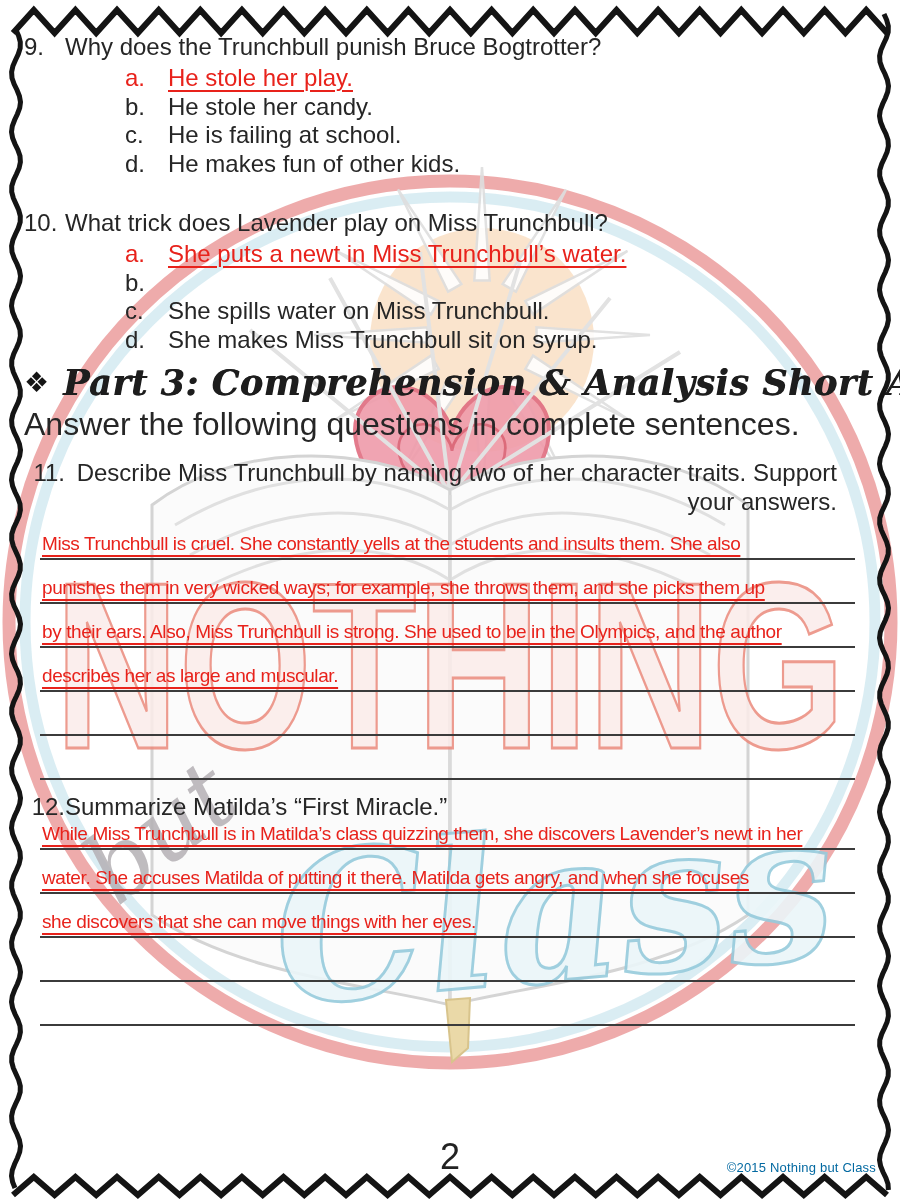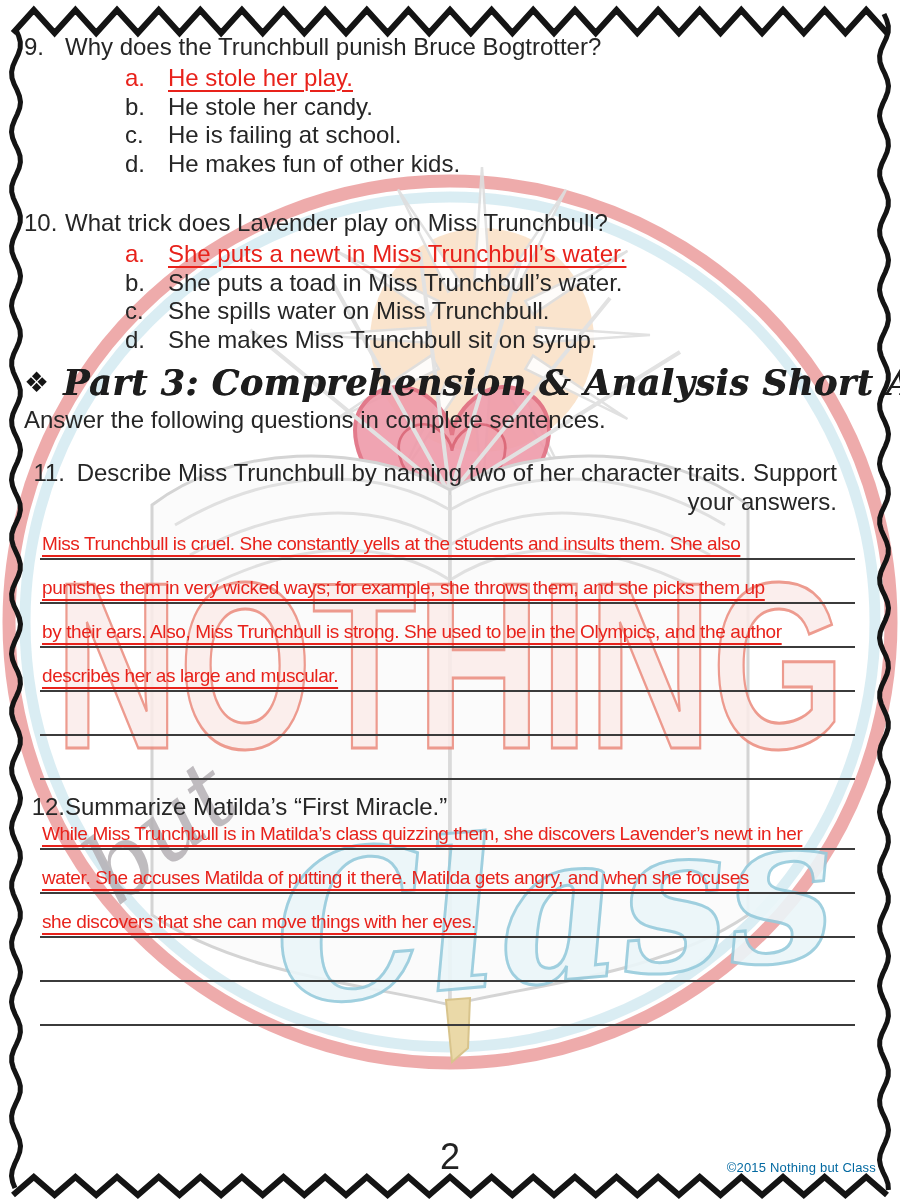--- a/index.html
+++ b/index.html
@@ -26,21 +26,21 @@
   }
 
   
   .section-head{position:absolute;left:24px;top:362px;display:flex;align-items:center;gap:14px;}
   .bullet{font-size:28px;color:#141414;line-height:30px;}
   .section-title{
     font-family:"DejaVu Serif", serif;font-style:italic;font-weight:bold;
     font-size:35px;color:#1d1d1d;letter-spacing:0.5px;
     text-shadow:0.6px 0 0 #1d1d1d;white-space:nowrap;
   }
-  .instruction{position:absolute;left:24px;top:406px;font-size:24px;color:#262626;}
+  .instruction{position:absolute;left:24px;top:406px;font-size:32px;color:#262626;}
 
   
   .sa-question{position:absolute;left:24px;right:60px;}
   .sa-row{display:flex;font-size:24px;line-height:29px;color:#262626;text-align:right;}
   .sa-num{min-width:41px;}
   .sa-text{max-width:772px;}
   .answer-block{position:absolute;left:40px;width:815px;}
   .answer-line{
     height:42px;border-bottom:2px solid #3b3b3b;
     display:flex;align-items:flex-end;
@@ -133,21 +133,20 @@
       <span class="q-num">10.</span>
       <span class="q-text">What trick does Lavender play on Miss Trunchbull?</span>
     </div>
     <div class="options">
       <div class="option-row correct">
         <span class="opt-letter">a.</span>
         <span class="opt-text">She puts a newt in Miss Trunchbull’s water.</span>
       </div>
       <div class="option-row">
         <span class="opt-letter">b.</span>
-        <span class="opt-text">She puts a toad in Miss Trunchbull’s water.</span>
       </div>
       <div class="option-row">
         <span class="opt-letter">c.</span>
         <span class="opt-text">She spills water on Miss Trunchbull.</span>
       </div>
       <div class="option-row">
         <span class="opt-letter">d.</span>
         <span class="opt-text">She makes Miss Trunchbull sit on syrup.</span>
       </div>
     </div>

